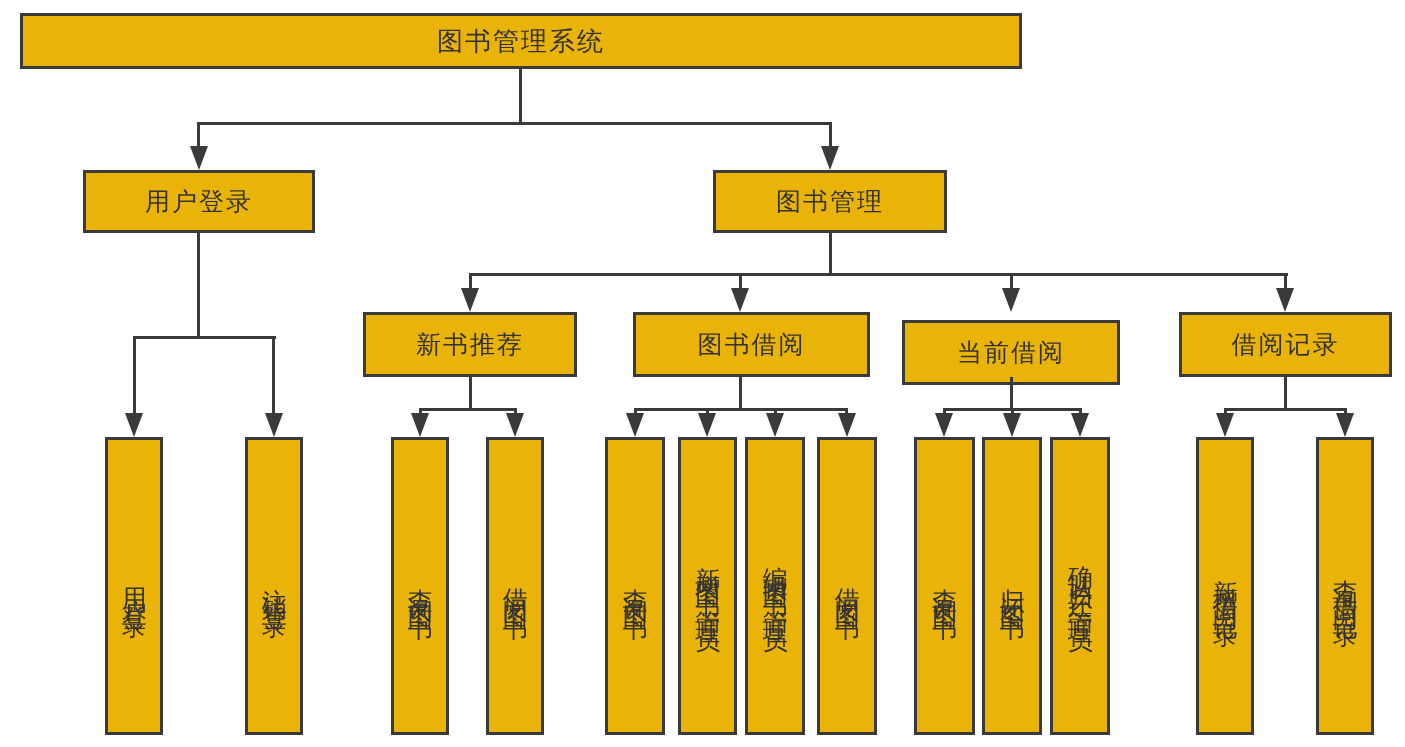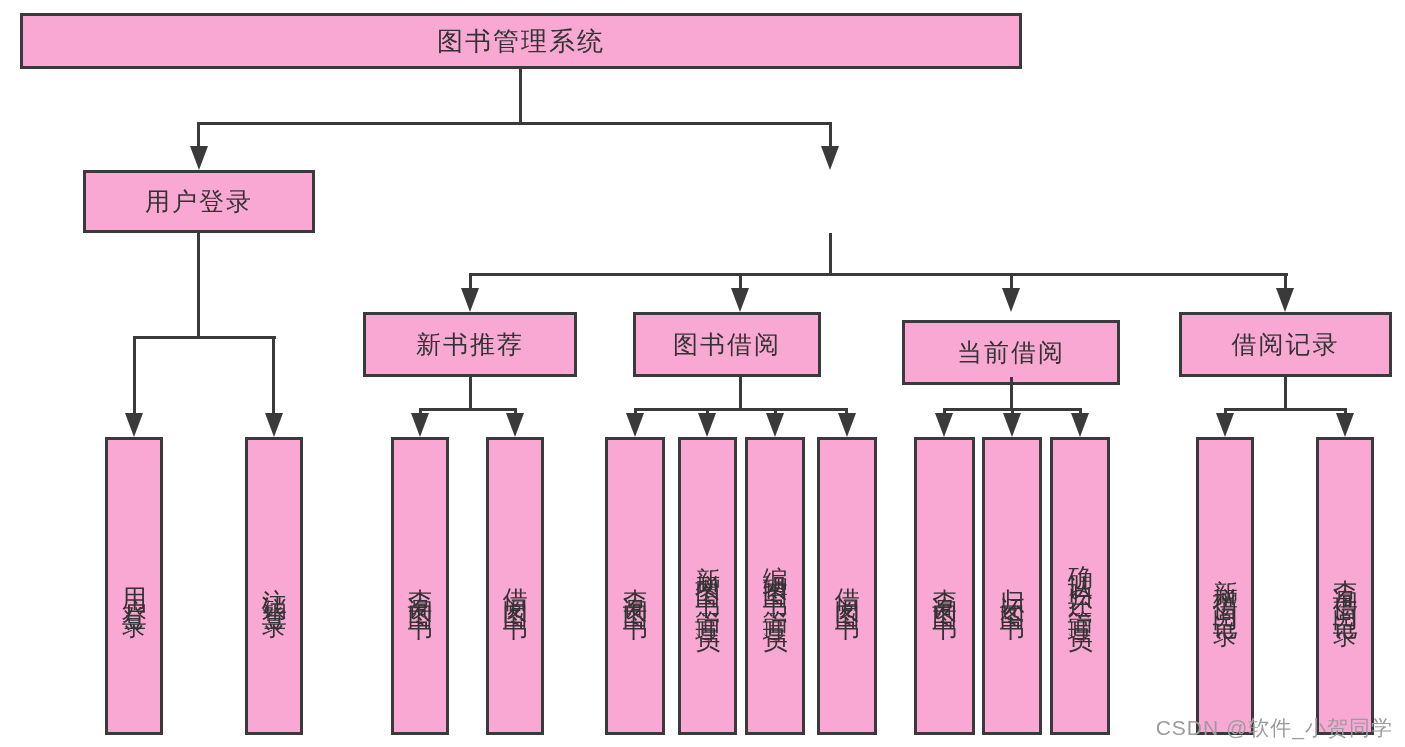--- a/index.html
+++ b/index.html
@@ -1,21 +1,21 @@
 <!DOCTYPE html>
 <html><head>
 <meta charset="utf-8">
 <style>
   html,body{margin:0;padding:0;background:#fff;}
   .canvas{
     position:relative;width:1405px;height:747px;background:#ffffff;
     font-family:"Liberation Sans","DejaVu Sans",sans-serif;color:#333333;overflow:hidden;
   }
   .box{
-    position:absolute;background:#f9a8d4;border:3px solid #3a3a3a;box-sizing:border-box;
+    position:absolute;background:#eab308;border:3px solid #3a3a3a;box-sizing:border-box;
     display:flex;align-items:center;justify-content:center;
   }
   .hlabel{font-size:25px;letter-spacing:2px;color:#333333;white-space:nowrap;}
   .root-label{font-size:26px;}
   .vlabel{
     writing-mode:vertical-rl;text-orientation:mixed;
     font-size:25px;letter-spacing:9px;line-height:1.1;color:#333333;white-space:nowrap;
   }
   .line{position:absolute;background:#3a3a3a;}
   .arrow{
@@ -40,20 +40,23 @@
   <div class="line" style="left:519px;top:69px;width:3px;height:53px;"></div>
   <div class="line" style="left:197px;top:122px;width:634px;height:3px;"></div>
   <div class="line" style="left:197px;top:122px;width:3px;height:28px;"></div>
   <div class="arrow" style="left:190px;top:146px;"></div>
   <div class="line" style="left:829px;top:122px;width:3px;height:28px;"></div>
   <div class="arrow" style="left:821px;top:146px;"></div>
 
   <div class="box" style="left:83px;top:170px;width:232px;height:63px;">
     <span class="hlabel">用户登录</span>
   </div>
+  <div class="box" style="left:713px;top:170px;width:234px;height:63px;">
+    <span class="hlabel">图书管理</span>
+  </div>
 
   <div class="line" style="left:197px;top:233px;width:3px;height:106px;"></div>
   <div class="line" style="left:133px;top:336px;width:143px;height:3px;"></div>
   <div class="line" style="left:133px;top:339px;width:3px;height:79px;"></div>
   <div class="arrow" style="left:125px;top:413px;"></div>
   <div class="line" style="left:272px;top:339px;width:3px;height:79px;"></div>
   <div class="arrow" style="left:265px;top:413px;"></div>
 
   <div class="line" style="left:829px;top:233px;width:3px;height:43px;"></div>
   <div class="line" style="left:469px;top:273px;width:819px;height:3px;"></div>
@@ -62,21 +65,21 @@
   <div class="line" style="left:739px;top:276px;width:3px;height:14px;"></div>
   <div class="arrow" style="left:731px;top:288px;"></div>
   <div class="line" style="left:1010px;top:276px;width:3px;height:14px;"></div>
   <div class="arrow" style="left:1002px;top:288px;"></div>
   <div class="line" style="left:1284px;top:276px;width:3px;height:14px;"></div>
   <div class="arrow" style="left:1276px;top:288px;"></div>
 
   <div class="box" style="left:363px;top:312px;width:214px;height:65px;align-items:center;">
     <span class="hlabel">新书推荐</span>
   </div>
-  <div class="box" style="left:633px;top:312px;width:188px;height:65px;font-family:Liberation Serif, serif;">
+  <div class="box" style="left:633px;top:312px;width:237px;height:65px;font-family:Liberation Serif, serif;">
     <span class="hlabel">图书借阅</span>
   </div>
   <div class="box" style="left:902px;top:320px;width:218px;height:65px;">
     <span class="hlabel">当前借阅</span>
   </div>
   <div class="box" style="left:1179px;top:312px;width:213px;height:65px;">
     <span class="hlabel">借阅记录</span>
   </div>
 
   <div class="line" style="left:469px;top:377px;width:3px;height:34px;"></div>
@@ -150,15 +153,14 @@
     <span class="vlabel">确认归还（管理员）</span>
   </div>
 
   <div class="box" style="left:1196px;top:437px;width:58px;height:298px;">
     <span class="vlabel">新增借阅记录</span>
   </div>
   <div class="box" style="left:1316px;top:437px;width:58px;height:298px;">
     <span class="vlabel">查询借阅记录</span>
   </div>
 
-  <div class="watermark">CSDN @软件_小贺同学</div>
 
 </div>
 
 </body></html>

